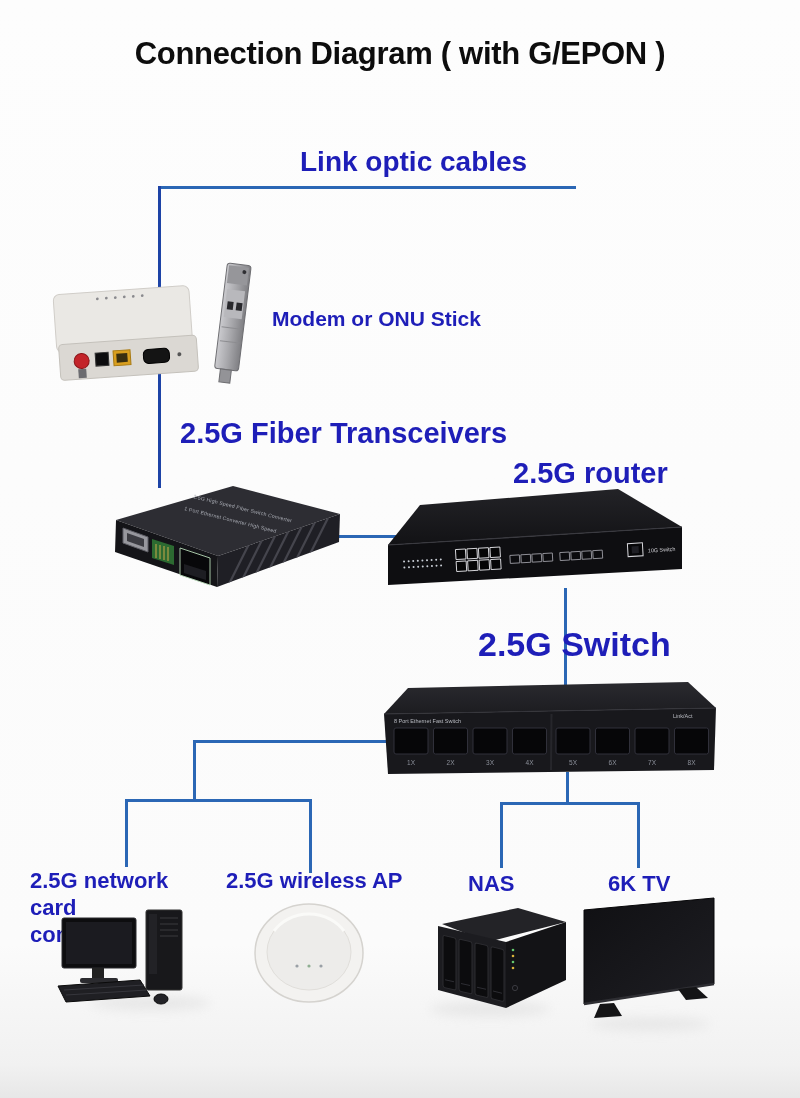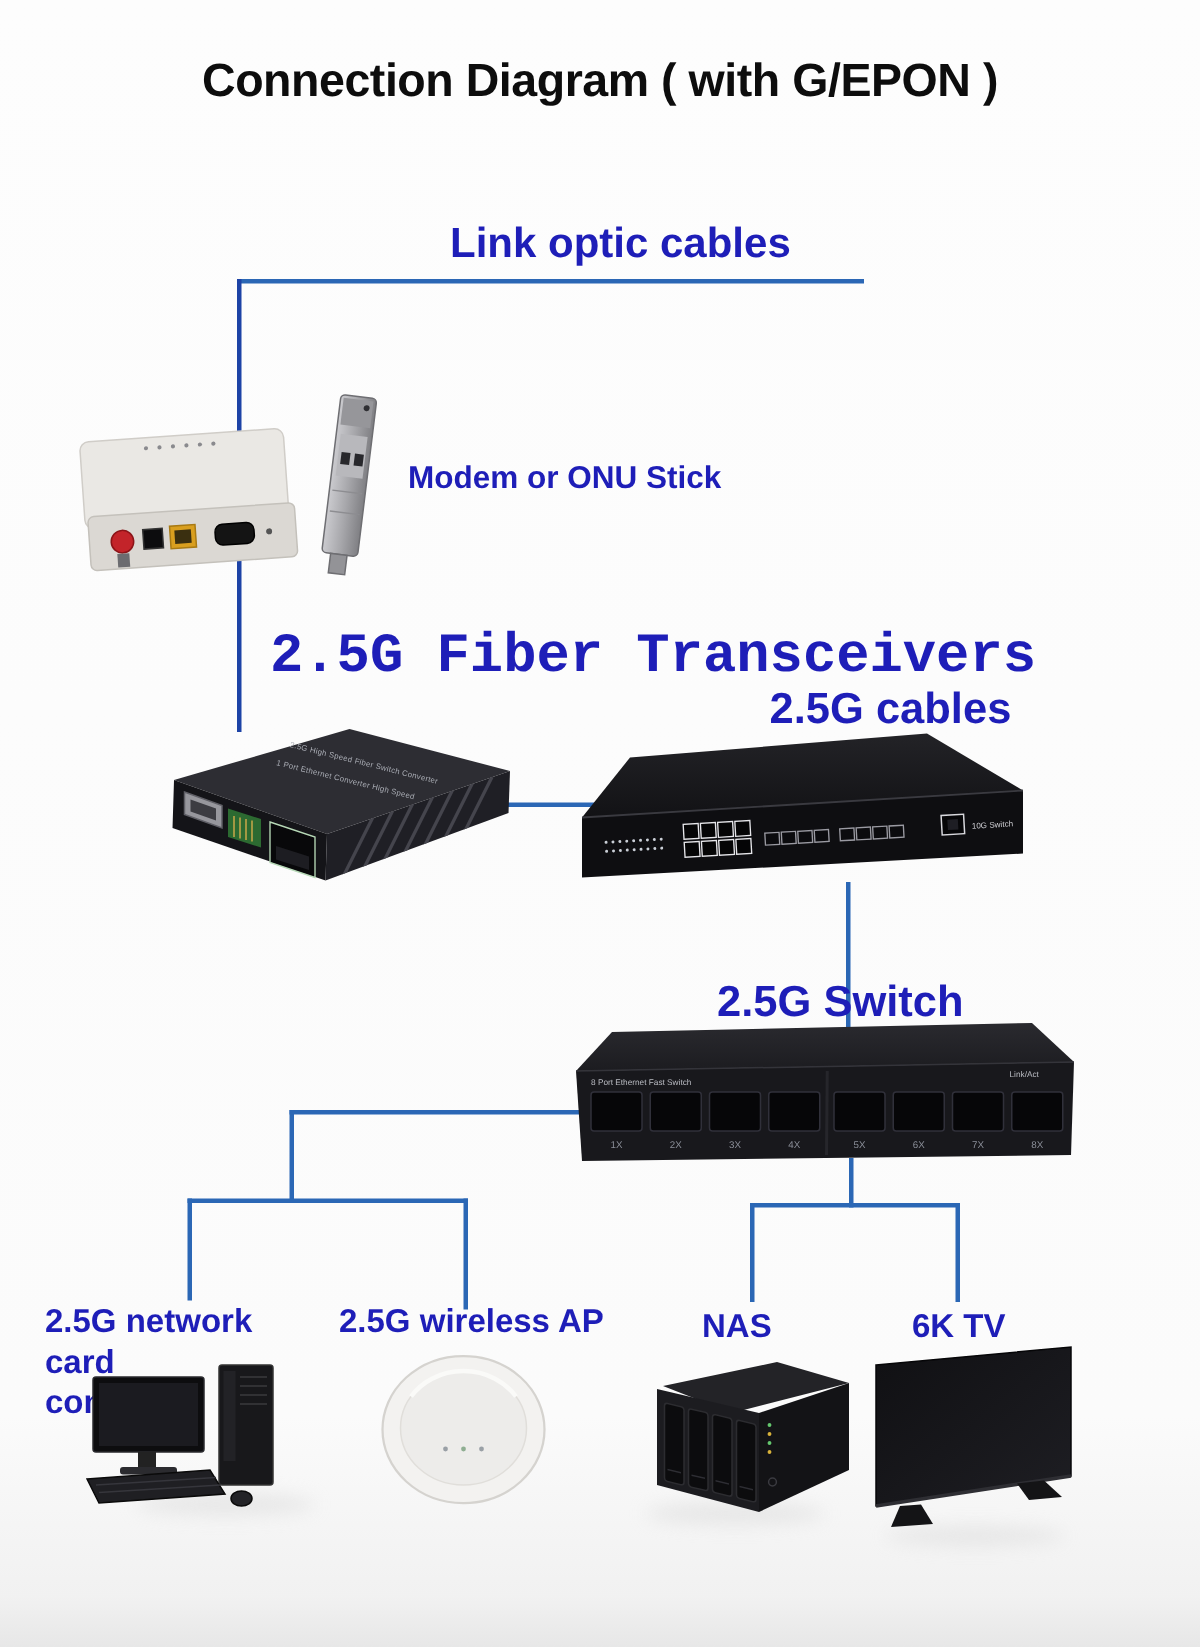--- a/index.html
+++ b/index.html
@@ -4,23 +4,23 @@
 <style>
   html,body{margin:0;padding:0;}
   body{width:800px;height:1098px;background:#fff;font-family:"Liberation Sans",sans-serif;}
   .canvas{position:relative;width:800px;height:1098px;overflow:hidden;
     background:linear-gradient(180deg,#fdfdfd 0%,#fbfbfb 86%,#f1f1f1 97%,#e7e7e7 100%);}
   .title{position:absolute;top:36px;left:0;width:800px;text-align:center;
     font-size:31px;font-weight:bold;color:#0d0d0d;letter-spacing:-0.3px;}
   .blbl{position:absolute;color:#1e1eb8;font-weight:bold;white-space:nowrap;}
   .lbl-fiber{top:146px;left:300px;font-size:28px;}
   .lbl-modem{top:307px;left:272px;font-size:21px;}
-  .lbl-trans{top:417px;left:180px;font-size:37px;font-family:Liberation Mono, monospace;}
+  .lbl-trans{top:417px;left:180px;font-size:29px;}
   .lbl-router{top:457px;left:513px;font-size:29px;}
-  .lbl-switch{top:652px;left:478px;font-size:29px;z-index:3;}
+  .lbl-switch{top:625px;left:478px;font-size:34px;z-index:3;}
   .lbl-bottom{font-size:22px;line-height:1.22;white-space:normal;}
   .lbl-computer{top:868px;left:30px;width:180px;}
   .lbl-ap{top:868px;left:226px;}
   .lbl-nas{top:871px;left:468px;}
   .lbl-tv{top:871px;left:608px;}
   .line{position:absolute;background:#2b67b5;z-index:1;}
   .line-dark{background:#1d43a6;}
   .dev{position:absolute;z-index:2;}
   svg text{font-family:"Liberation Sans",sans-serif;}
   .shadow{position:absolute;background:#d9d9d9;border-radius:50%;filter:blur(6px);opacity:.55;z-index:0;}
@@ -42,21 +42,21 @@
   <div class="line" style="left:125px;top:799px;width:3px;height:68px;"></div>
   <div class="line" style="left:309px;top:799px;width:3px;height:74px;"></div>
   <div class="line" style="left:566px;top:772px;width:3px;height:33px;"></div>
   <div class="line" style="left:500px;top:802px;width:140px;height:3px;"></div>
   <div class="line" style="left:500px;top:802px;width:3px;height:66px;"></div>
   <div class="line" style="left:637px;top:802px;width:3px;height:66px;"></div>
 
   <div class="blbl lbl-fiber">Link optic cables</div>
   <div class="blbl lbl-modem">Modem or ONU Stick</div>
   <div class="blbl lbl-trans">2.5G Fiber Transceivers</div>
-  <div class="blbl lbl-router">2.5G cables</div>
+  <div class="blbl lbl-router">2.5G router</div>
   <div class="blbl lbl-switch">2.5G Switch</div>
   <div class="blbl lbl-bottom lbl-computer">
     <span>2.5G network card</span><br>
     <span>computer</span>
   </div>
   <div class="blbl lbl-bottom lbl-ap">2.5G wireless AP</div>
   <div class="blbl lbl-bottom lbl-nas">NAS</div>
   <div class="blbl lbl-bottom lbl-tv">6K TV</div>
 
   <div class="shadow" style="left:90px;top:996px;width:120px;height:14px;"></div>

